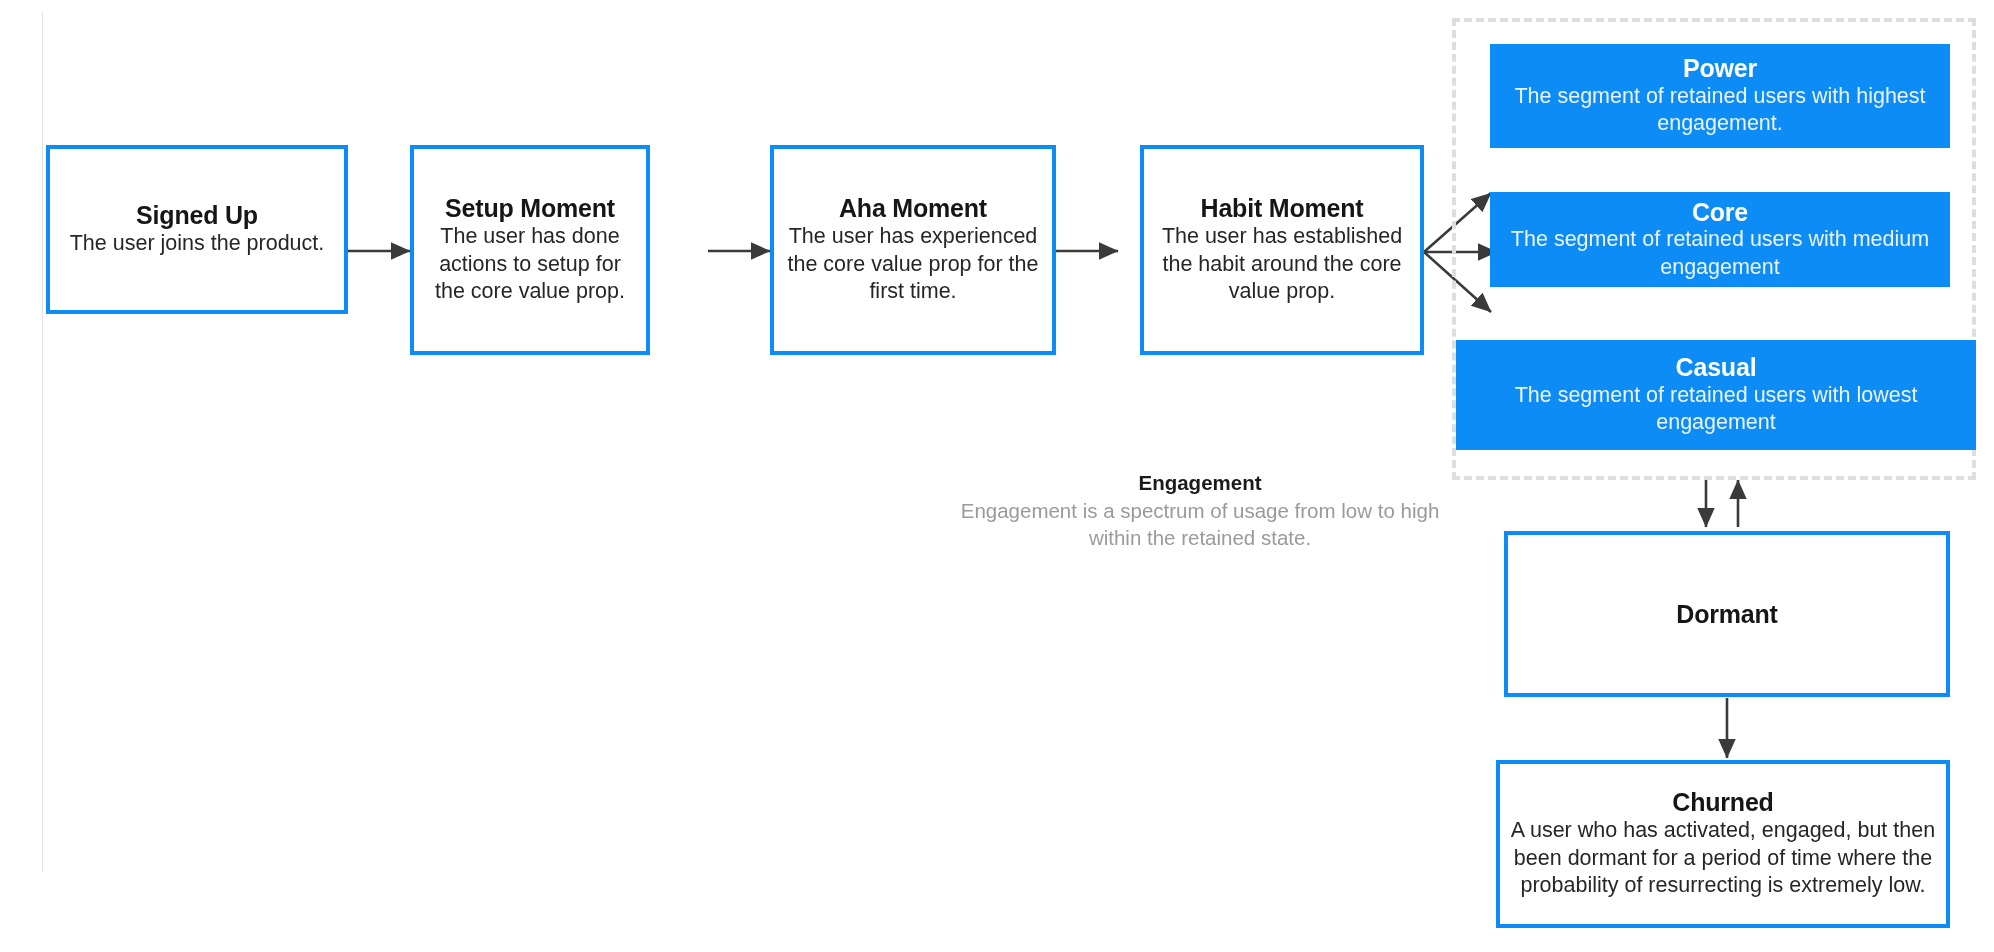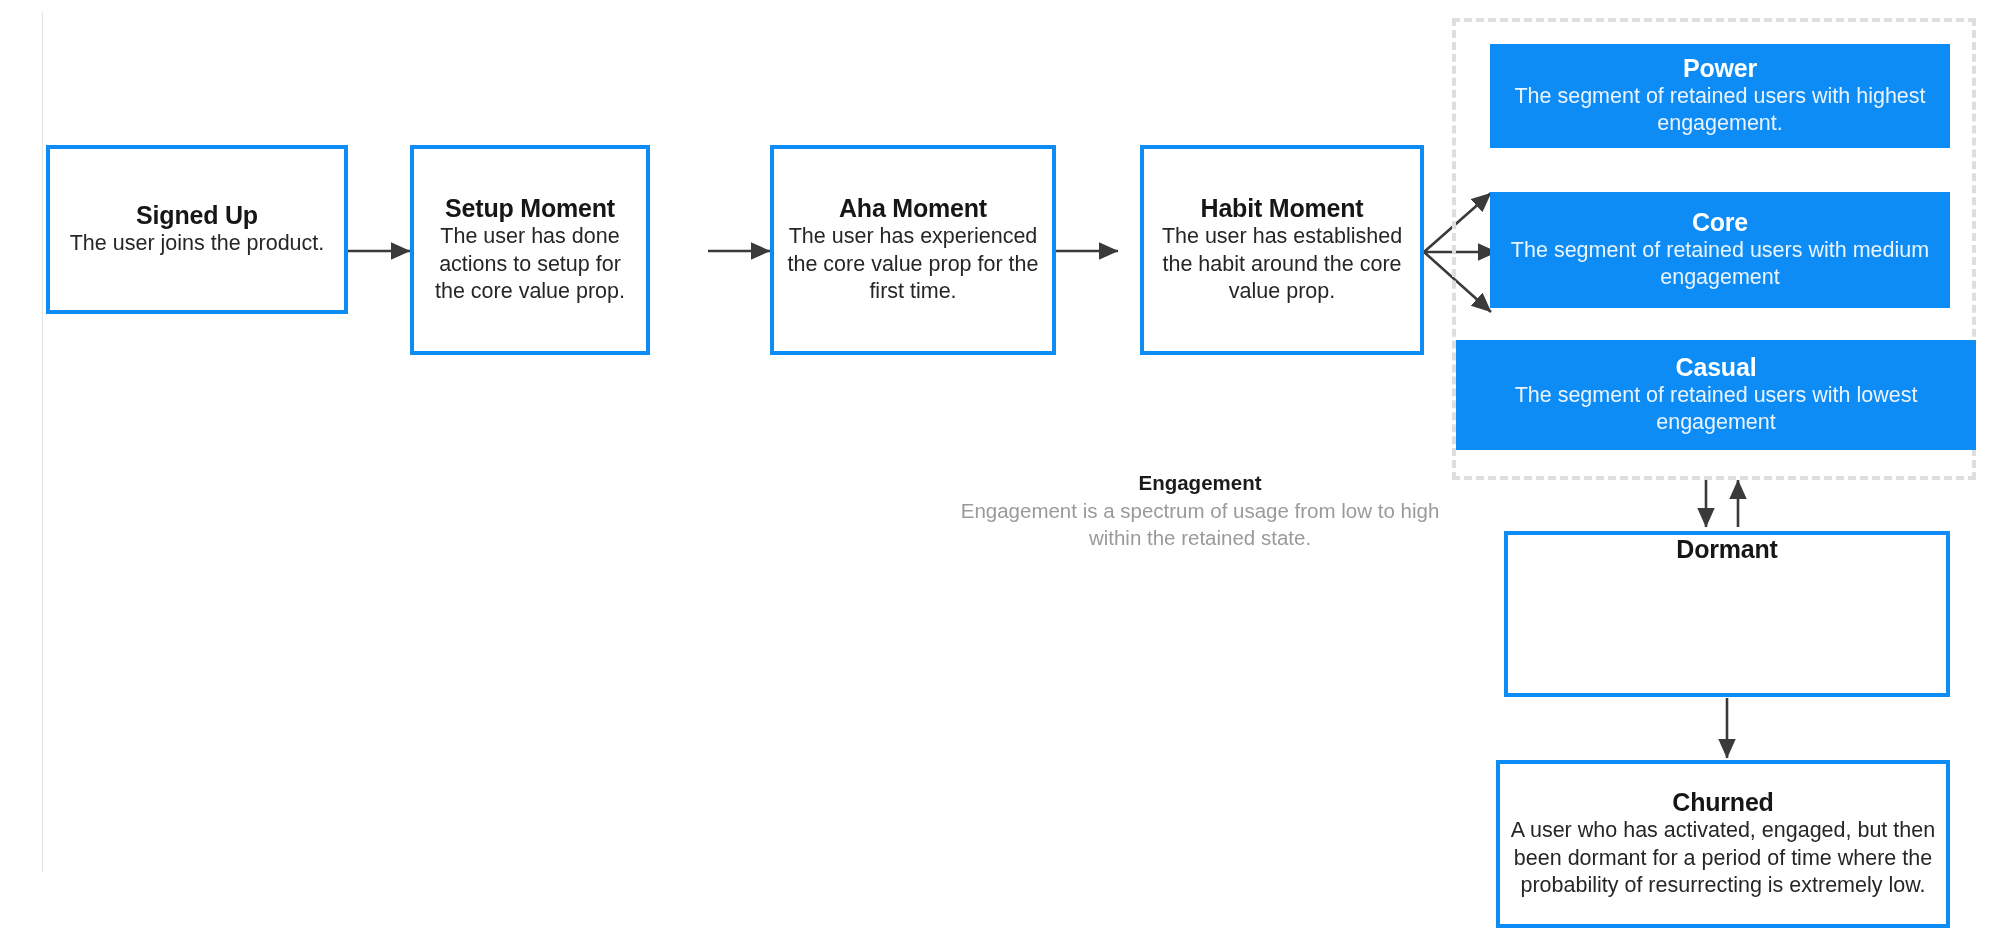--- a/index.html
+++ b/index.html
@@ -149,36 +149,36 @@
   <div class="node node-outline" style="left:1140px; top:145px; width:284px; height:210px;">
     <div class="title">Habit Moment</div>
     <div class="desc">The user has established the habit around the core value prop.</div>
   </div>
 
   <div class="node node-filled" style="left:1490px; top:44px; width:460px; height:104px;">
     <div class="title">Power</div>
     <div class="desc">The segment of retained users with highest engagement.</div>
   </div>
 
-  <div class="node node-filled" style="left:1490px; top:192px; width:460px; height:116px;">
+  <div class="node node-filled" style="left:1490px; top:192px; width:460px; height:95px;">
     <div class="title">Core</div>
     <div class="desc">The segment of retained users with medium engagement</div>
   </div>
 
   <div class="node node-filled" style="left:1456px; top:340px; width:520px; height:110px;">
     <div class="title">Casual</div>
     <div class="desc">The segment of retained users with lowest engagement</div>
   </div>
 
   <div class="caption" style="left:960px; top:470px; width:480px;">
     <div class="cap-title">Engagement</div>
     <div class="cap-body">Engagement is a spectrum of usage from low to high within the retained state.</div>
   </div>
 
-  <div class="node node-outline" style="left:1504px; top:531px; width:446px; height:166px;justify-content:space-between;">
+  <div class="node node-outline" style="left:1504px; top:531px; width:446px; height:166px;">
     <div class="title">Dormant</div>
   </div>
 
   <div class="node node-outline" style="left:1496px; top:760px; width:454px; height:168px;">
     <div class="title">Churned</div>
     <div class="desc">A user who has activated, engaged, but then been dormant for a period of time where the probability of resurrecting is extremely low.</div>
   </div>
 
 </div>
 

